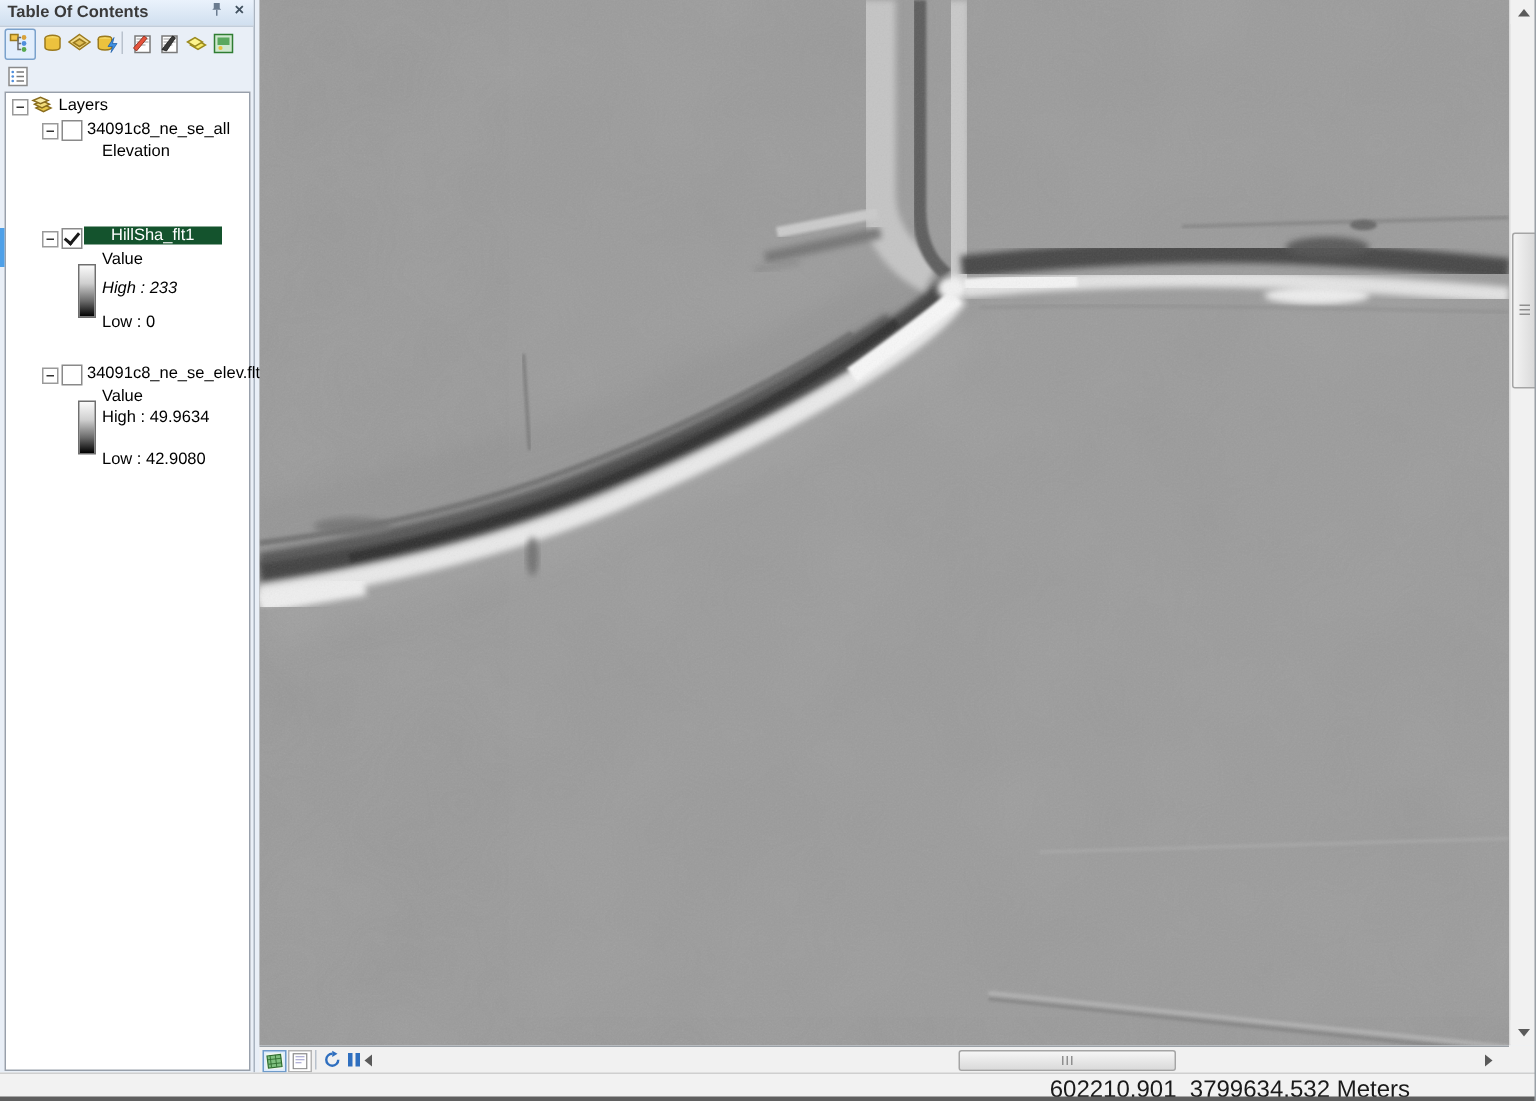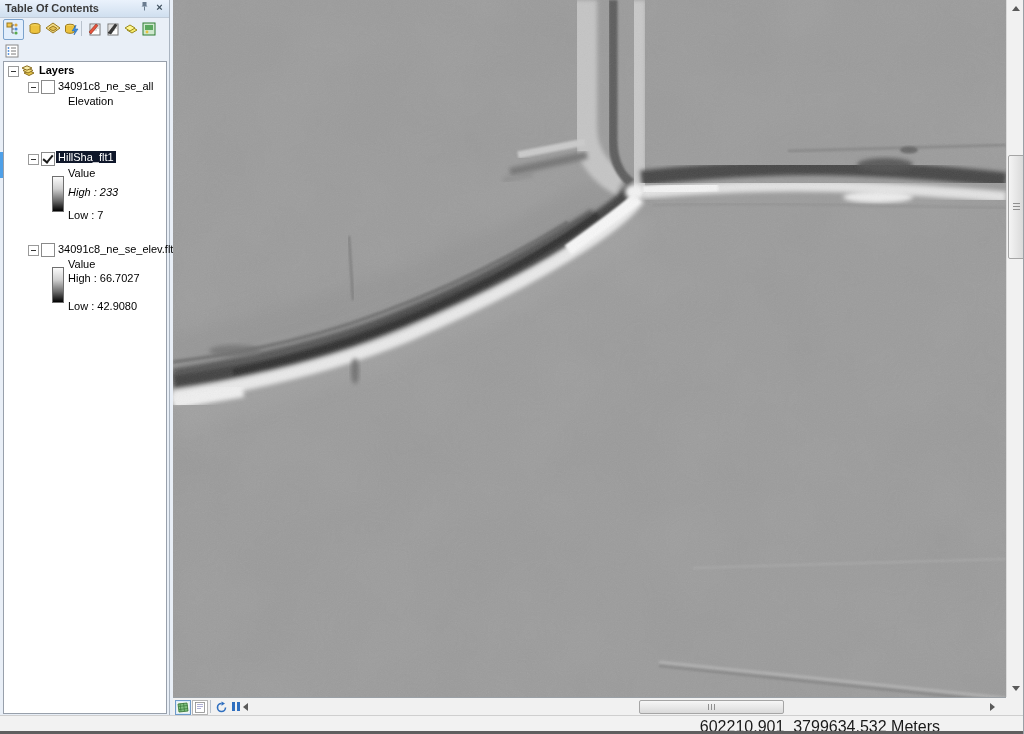--- a/index.html
+++ b/index.html
@@ -14,27 +14,27 @@
   .toc-title{left:5px;top:2px;font-size:11px;color:#3a3a3a;}
   .cap-btn{width:13px;height:13px;top:1px;text-align:center;line-height:12px;font-size:11px;color:#41515f;cursor:default;}
   .toc-toolbar{left:0;top:18px;width:169px;height:23px;}
   .tbtn{top:1px;width:19px;height:19px;border:1px solid transparent;border-radius:2px;}
   .tbtn.sel{background:#e2eefc;border-color:#7ba2cc;}
   .tbtn svg{position:absolute;left:1px;top:1px;}
   .tsep{top:3px;width:1px;height:15px;background:#b9c2cd;}
   .toc-toolbar2{left:0;top:42px;width:169px;height:18px;}
   .tree{left:3px;top:61px;width:162px;height:651px;background:#fff;border:1px solid #98a0ab;}
   .trow{font-size:11px;color:#000;white-space:nowrap;}
-  .bold{font-weight:bold;}
+  .bold{font-weight:normal;}
   .expander{width:9px;height:9px;background:#fff;border:1px solid #9a9a9a;}
   .expander:before{content:"";position:absolute;left:2px;top:4px;width:5px;height:1px;background:#333;}
   .cbx{width:12px;height:12px;background:#fff;border:1px solid #8a8a8a;}
   .cbx.on:before{content:"";position:absolute;left:3px;top:0px;width:4px;height:8px;
      border-right:2px solid #1a1a1a;border-bottom:2px solid #1a1a1a;transform:rotate(40deg);}
-  .sel-label{background:#0f172a;color:#fff;padding:0 2px;text-align:center;}
+  .sel-label{background:#14532d;color:#fff;padding:0 18px;text-align:center;}
   .ramp{width:10px;height:34px;border:1px solid #6f6f6f;background:linear-gradient(to bottom,#fbfbfb,#cfcfcf 35%,#6a6a6a 70%,#000);}
   .dock-strip{left:0;top:152px;width:3px;height:26px;background:#4ea0e8;}
 
   
   .map{left:173px;top:0;width:833px;height:697px;background:#9b9b9b;overflow:hidden;}
   
   .vsb{left:1006px;top:0;width:17px;height:697px;background:#f1f1f1;border-left:1px solid #dadada;}
   .sb-btn{background:#f1f1f1;}
   .tri{width:0;height:0;position:absolute;}
   .vthumb{left:1px;top:155px;width:15px;height:102px;background:linear-gradient(90deg,#f4f4f4,#d8d8d8);
@@ -159,27 +159,27 @@
       <span class="abs cbx" style="left:37px;top:18px;"></span>
       <span class="abs trow" style="left:54px;top:18px;">34091c8_ne_se_all</span>
       <span class="abs trow" style="left:64px;top:33px;">Elevation</span>
 
       <span class="abs expander" style="left:24px;top:92px;"></span>
       <span class="abs cbx on" style="left:37px;top:90px;"></span>
       <span class="abs trow sel-label" style="left:52px;top:89px;">HillSha_flt1</span>
       <span class="abs trow" style="left:64px;top:105px;">Value</span>
       <span class="abs trow" style="left:64px;top:124px;font-style:italic;">High : 233</span>
       <span class="abs ramp" style="left:48px;top:114px;"></span>
-      <span class="abs trow" style="left:64px;top:147px;">Low : 7</span>
+      <span class="abs trow" style="left:64px;top:147px;">Low : 0</span>
 
       <span class="abs expander" style="left:24px;top:183px;"></span>
       <span class="abs cbx" style="left:37px;top:181px;"></span>
       <span class="abs trow" style="left:54px;top:181px;">34091c8_ne_se_elev.flt</span>
       <span class="abs trow" style="left:64px;top:196px;">Value</span>
-      <span class="abs trow" style="left:64px;top:210px;">High : 66.7027</span>
+      <span class="abs trow" style="left:64px;top:210px;">High : 49.9634</span>
       <span class="abs ramp" style="left:48px;top:205px;"></span>
       <span class="abs trow" style="left:64px;top:238px;">Low : 42.9080</span>
     </div>
   </div>
 
   <div class="abs dock-strip"></div>
 
   <div class="abs map">
     <svg width="833" height="697" viewBox="0 0 833 697">
       <defs>

